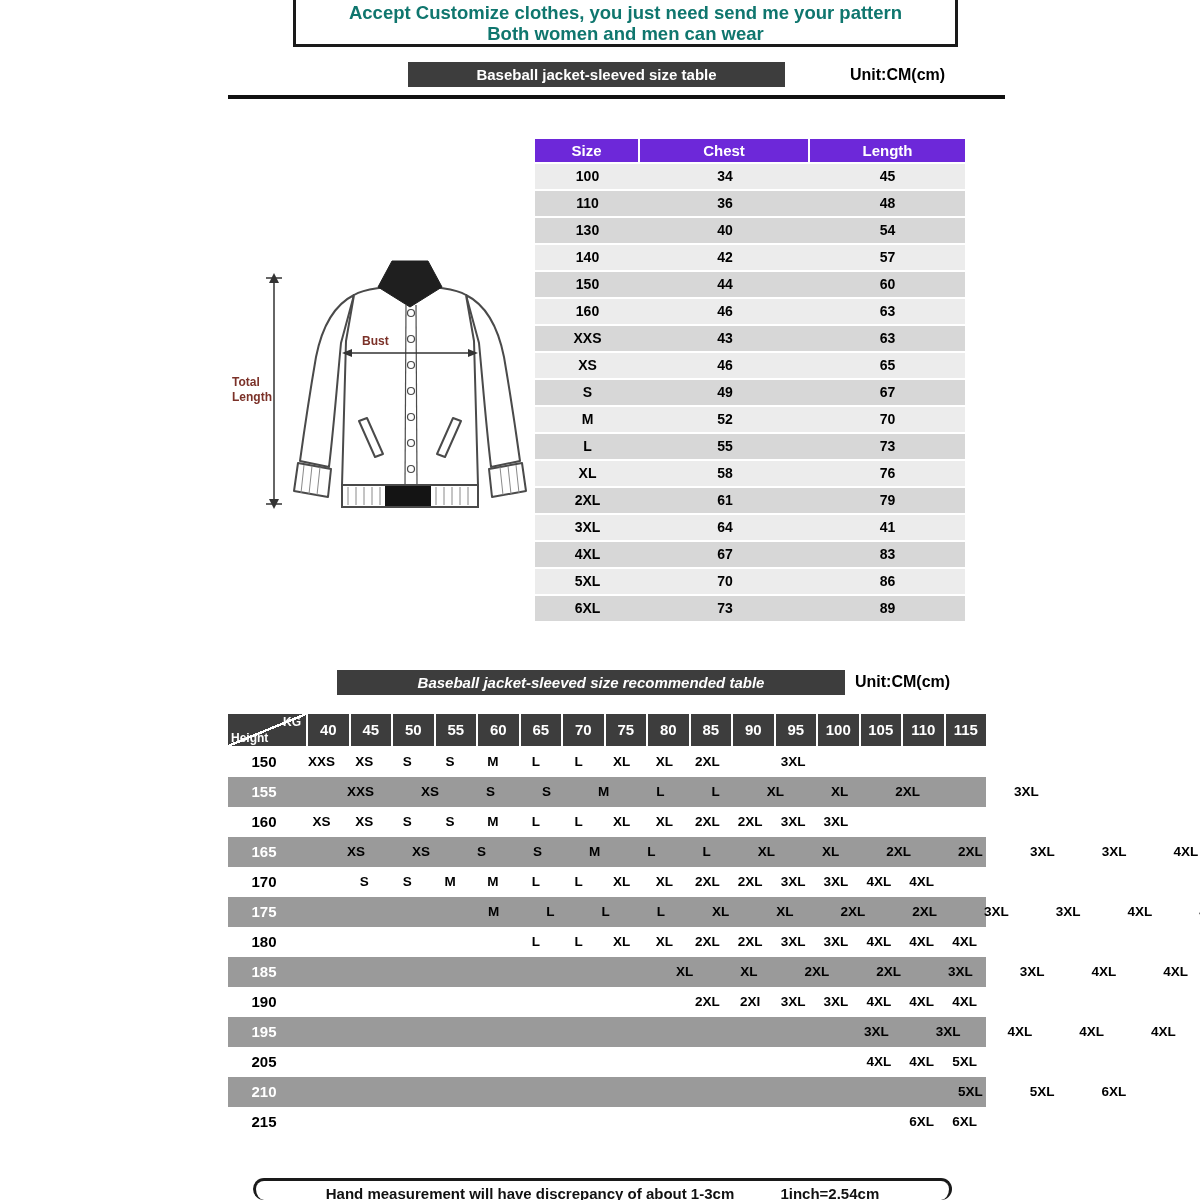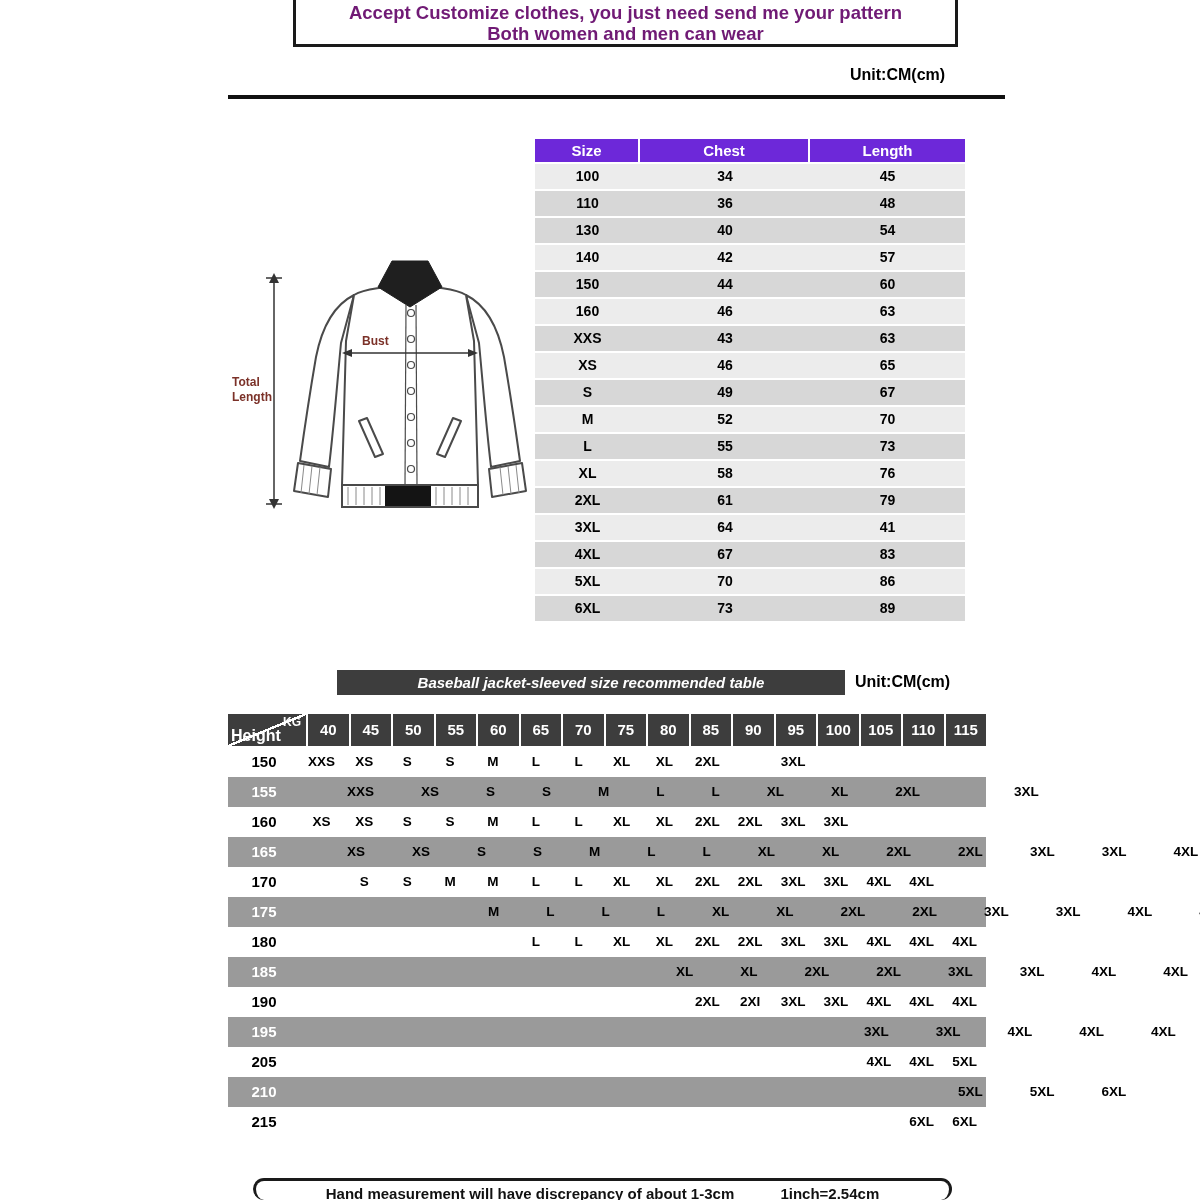--- a/index.html
+++ b/index.html
@@ -6,21 +6,21 @@
   body{
     width:1200px;height:1200px;background:#fff;position:relative;overflow:hidden;
     font-family:"Liberation Sans",sans-serif;color:#111;
   }
   .page{position:absolute;inset:0;}
 
   
   .top-note{
     position:absolute;left:293px;top:0;width:665px;height:47px;box-sizing:border-box;
     border-left:3px solid #1a1a1a;border-right:3px solid #1a1a1a;border-bottom:3px solid #1a1a1a;
-    text-align:center;font-weight:bold;font-size:18.5px;line-height:21px;padding-top:2px;color:#701a75;
+    text-align:center;font-weight:bold;font-size:18.5px;line-height:21px;padding-top:2px;color:#0f766e;
   }
 
   
   .bar{position:absolute;background:#3d3d3d;color:#fff;font-weight:bold;font-size:15px;text-align:center;}
   .s1-bar{left:408px;top:62px;width:377px;height:25px;line-height:25px;}
   .s2-bar{left:337px;top:670px;width:508px;height:25px;line-height:25px;font-style:italic;}
   .unit{position:absolute;font-weight:bold;font-size:16px;color:#000;}
   .s1-unit{left:850px;top:66px;}
   .s2-unit{left:855px;top:673px;}
   .hr1{position:absolute;left:228px;top:95px;width:777px;height:4px;background:#111;}
@@ -42,21 +42,21 @@
 
   
   .reco-table{position:absolute;left:228px;top:714px;width:758px;}
   .rt-head{display:flex;height:32px;margin-bottom:1px;}
   .rt-corner{
     width:70px;flex:none;position:relative;margin-right:2px;
     background:linear-gradient(to bottom right,#3d3d3d 0%,#3d3d3d 48%,#fff 48%,#fff 52%,#3d3d3d 52%,#3d3d3d 100%);
     padding-left:8px;
   }
   .rt-corner .kg-lbl{position:absolute;top:1px;right:5px;color:#fff;font-weight:bold;font-size:12px;}
-  .rt-corner .hg-lbl{position:absolute;bottom:1px;left:3px;color:#fff;font-weight:bold;font-size:16px;}
+  .rt-corner .hg-lbl{position:absolute;bottom:1px;left:3px;color:#fff;font-weight:bold;font-size:12px;}
   .rt-hcell{
     flex:1;background:#3d3d3d;color:#fff;font-weight:bold;font-size:15px;text-align:center;
     line-height:32px;border-right:2px solid #fff;box-sizing:border-box;
   }
   .rt-hcell:last-child{border-right:none;}
   .rt-row{display:flex;height:30px;line-height:30px;}
   .rt-row.lite{background:#ffffff;}
   .rt-row.gray{background:#9a9a9a;gap:47px;}
   .rt-height{width:72px;flex:none;text-align:center;font-weight:bold;font-size:15px;color:#000;}
   .rt-row.gray .rt-height{color:#fff;}
@@ -73,20 +73,23 @@
 </head>
 <body>
 
 <div class="page">
 
   <div class="top-note">
     <div>Accept Customize clothes, you just need send me your pattern</div>
     <div>Both women and men can wear</div>
   </div>
 
+  <div class="bar s1-bar">
+    <span>Baseball jacket-sleeved size  table</span>
+  </div>
   <div class="unit s1-unit">Unit:CM(cm)</div>
   <div class="hr1"></div>
 
   <svg class="jacket" viewBox="0 0 345 310">
 
     <g fill="#fff" stroke="#4a4a4a" stroke-width="2" stroke-linejoin="round">
       <path d="M132,50 C112,60 100,82 94,112 C88,147 82,187 78,216 L107,222 C112,180 115,140 119,98 Z"></path>
       <path d="M244,50 C264,60 276,82 282,112 C288,147 294,187 298,216 L269,222 C264,180 261,140 257,98 Z"></path>
     </g>
 

